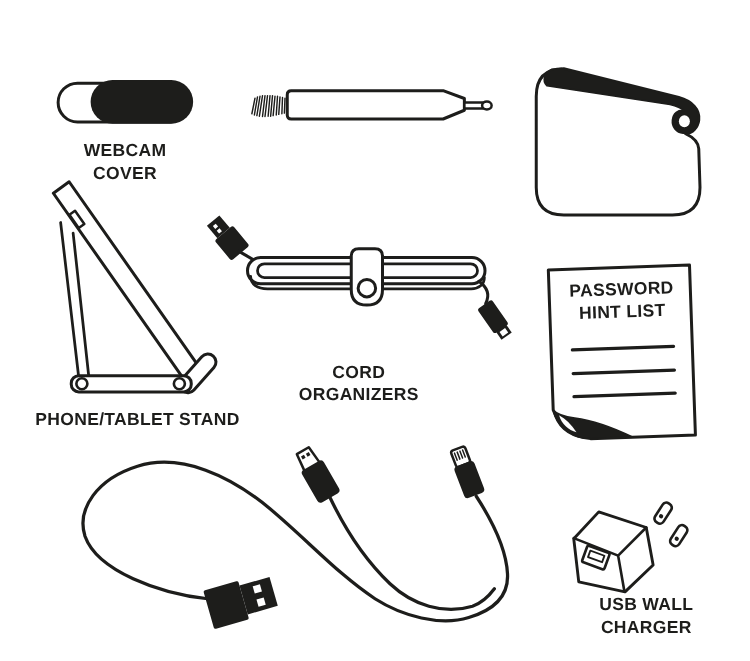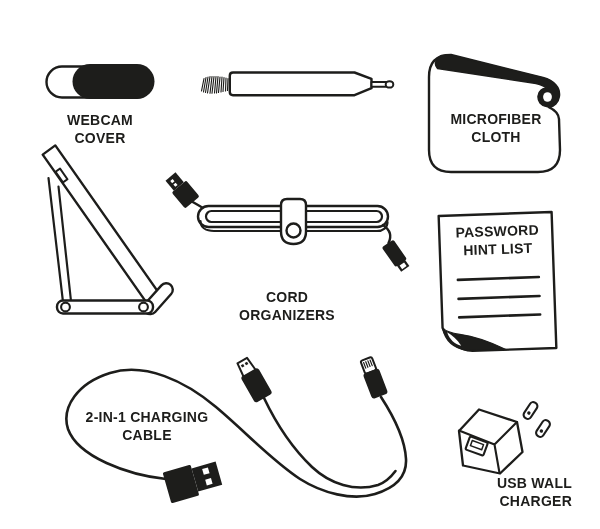--- a/index.html
+++ b/index.html
@@ -10,21 +10,21 @@
     font-family:"Liberation Sans", sans-serif;
     margin-top:15px;
   }
   #art { position:absolute; left:0; top:0; color:var(--ink); }
   .label {
     position:absolute;
     font-weight:700; font-size:14px; line-height:18px;
     letter-spacing:.25px; color:var(--ink);
     text-align:center; white-space:pre-line;
   }
-  .label.left { text-align:right; }
+  .label.left { text-align:center; }
 </style>
 </head>
 <body>
 
 <div id="stage">
 
   <svg id="art" width="600" height="529" viewBox="0 0 600 529">
     <g stroke-linejoin="round" stroke-linecap="round" fill="none">
 
       <g>
@@ -151,29 +151,26 @@
         </g>
       </g>
 
     </g>
   </svg>
 
   <div class="label" style="left:40px; top:96px; width:120px;">WEBCAM
 COVER</div>
 
 
-  <div class="label" style="left:436px; top:95px; width:120px;">MICROFIBER
-CLOTH</div>
 
+  <div class="label" style="left:20px; top:311px; width:180px;">PHONE/TABLET STAND</div>
 
   <div class="label" style="left:217px; top:273px; width:140px;">CORD
 ORGANIZERS</div>
 
   <div class="label" style="left:441px; top:207px; width:113px; transform:rotate(-2deg);">PASSWORD
 HINT LIST</div>
 
-  <div class="label" style="left:77px; top:393px; width:140px;">2-IN-1 CHARGING
-CABLE</div>
 
   <div class="label left" style="left:462px; top:459px; width:110px;">USB WALL
 CHARGER</div>
 
 </div>
 
 </body></html>

